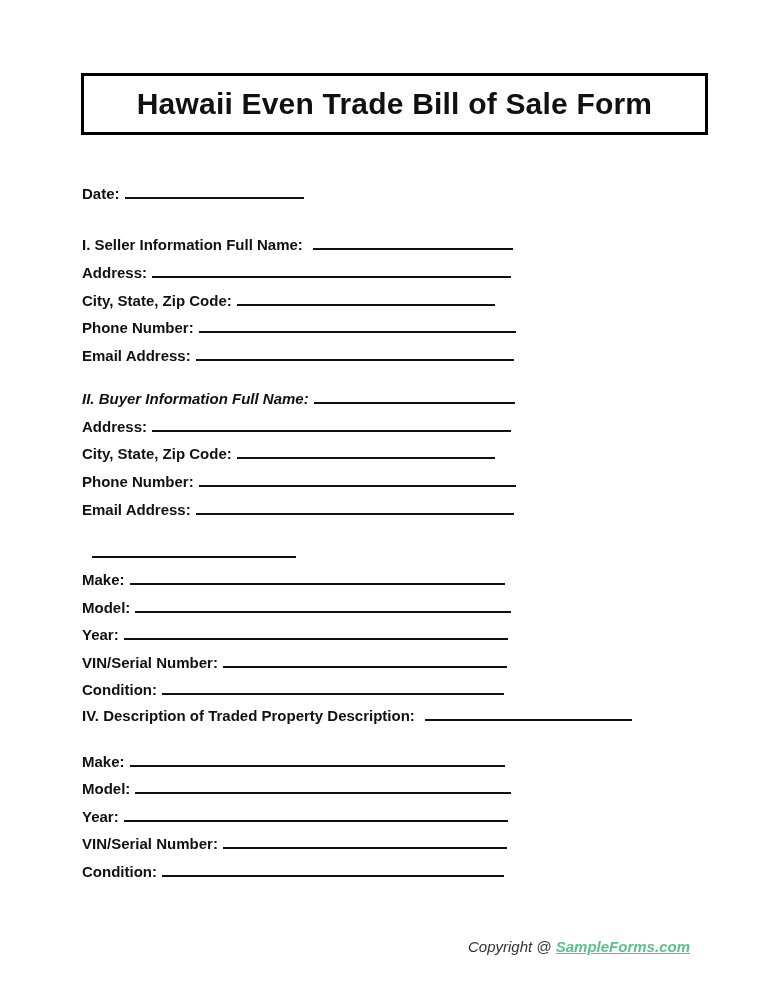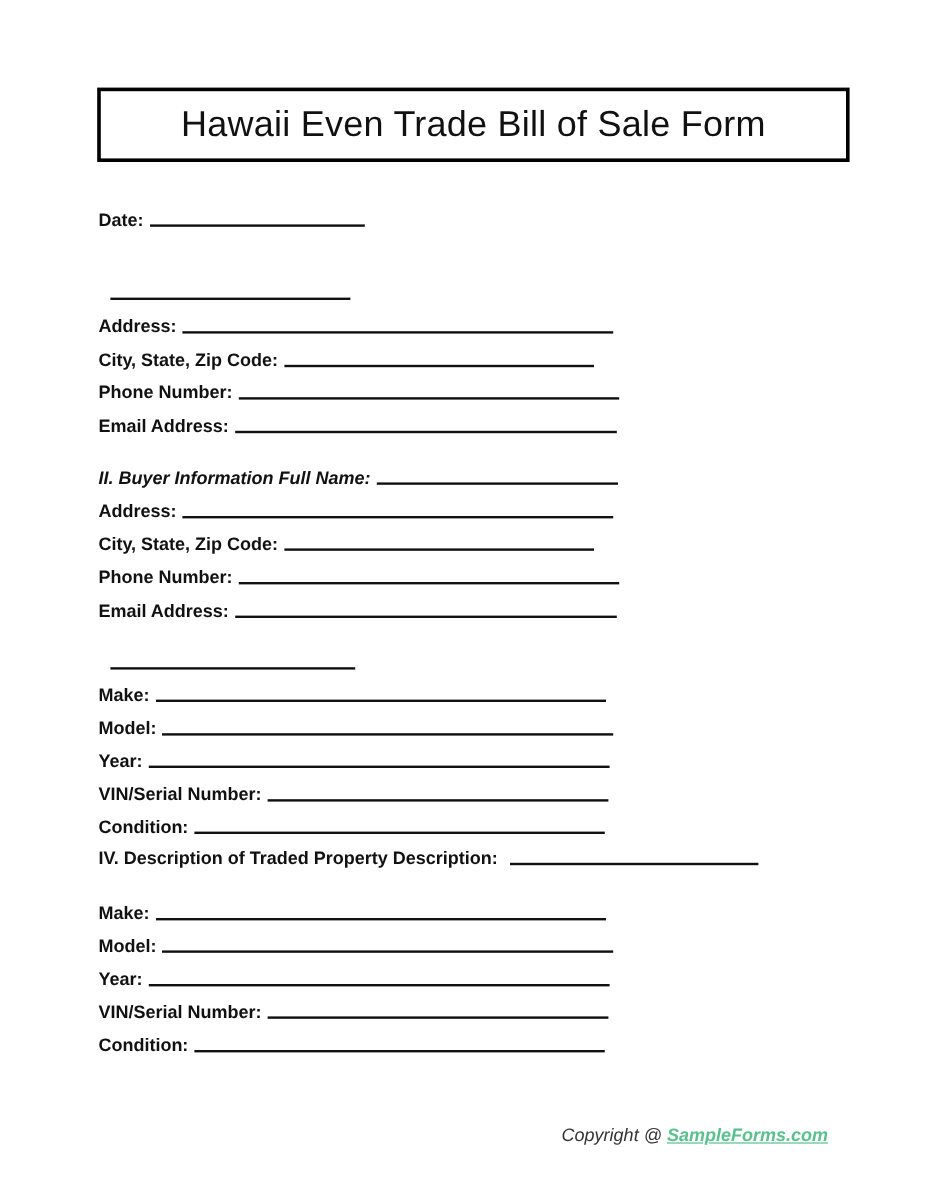--- a/index.html
+++ b/index.html
@@ -1,36 +1,37 @@
 <!DOCTYPE html>
 <html><head>
 <meta charset="utf-8">
 <style>
   html,body{margin:0;padding:0;background:#fff;}
   body{width:775px;height:987px;position:relative;overflow:hidden;font-family:"Liberation Sans",sans-serif;color:#111;}
   .title-box{position:absolute;left:81px;top:73px;width:621px;height:56px;border:3px solid #000;display:flex;align-items:center;justify-content:center;box-sizing:content-box;}
-  .title{font-size:30px;font-weight:normal;letter-spacing:0.2px;}
+  .title{font-size:30px;font-weight:bold;letter-spacing:0.2px;}
   .field{position:absolute;left:82px;height:20px;display:flex;align-items:flex-end;font-size:15px;font-weight:bold;white-space:nowrap;}
   .blank{display:inline-block;border-bottom:2px solid #111;height:0;margin-bottom:3px;margin-left:5px;}
   .footer{position:absolute;left:468px;top:938px;font-size:15px;color:#333;white-space:nowrap;font-style:italic;}
   .footer a{color:#5bbf8e;font-weight:bold;text-decoration:underline;}
 </style>
 </head>
 <body>
 
 <div class="title-box">
   <span class="title">Hawaii Even Trade Bill of Sale Form</span>
 </div>
 
 <div id="fields">
-    <div class="field" style="top: 172px; text-align: center;">
+    <div class="field" style="top: 182px; text-align: center;">
       <span>Date:</span>
       <span class="blank" style="width: 179.484px;"></span>
     </div>
     <div class="field" style="top: 233px;">
+      <span>I. Seller Information Full Name:</span>
       <span class="blank" style="margin-left: 10px; width: 200.125px;"></span>
     </div>
     <div class="field" style="top: 261px;">
       <span>Address:</span>
       <span class="blank" style="width: 358.969px;"></span>
     </div>
     <div class="field" style="top: 289px;">
       <span>City, State, Zip Code:</span>
       <span class="blank" style="width: 258.266px;"></span>
     </div>

